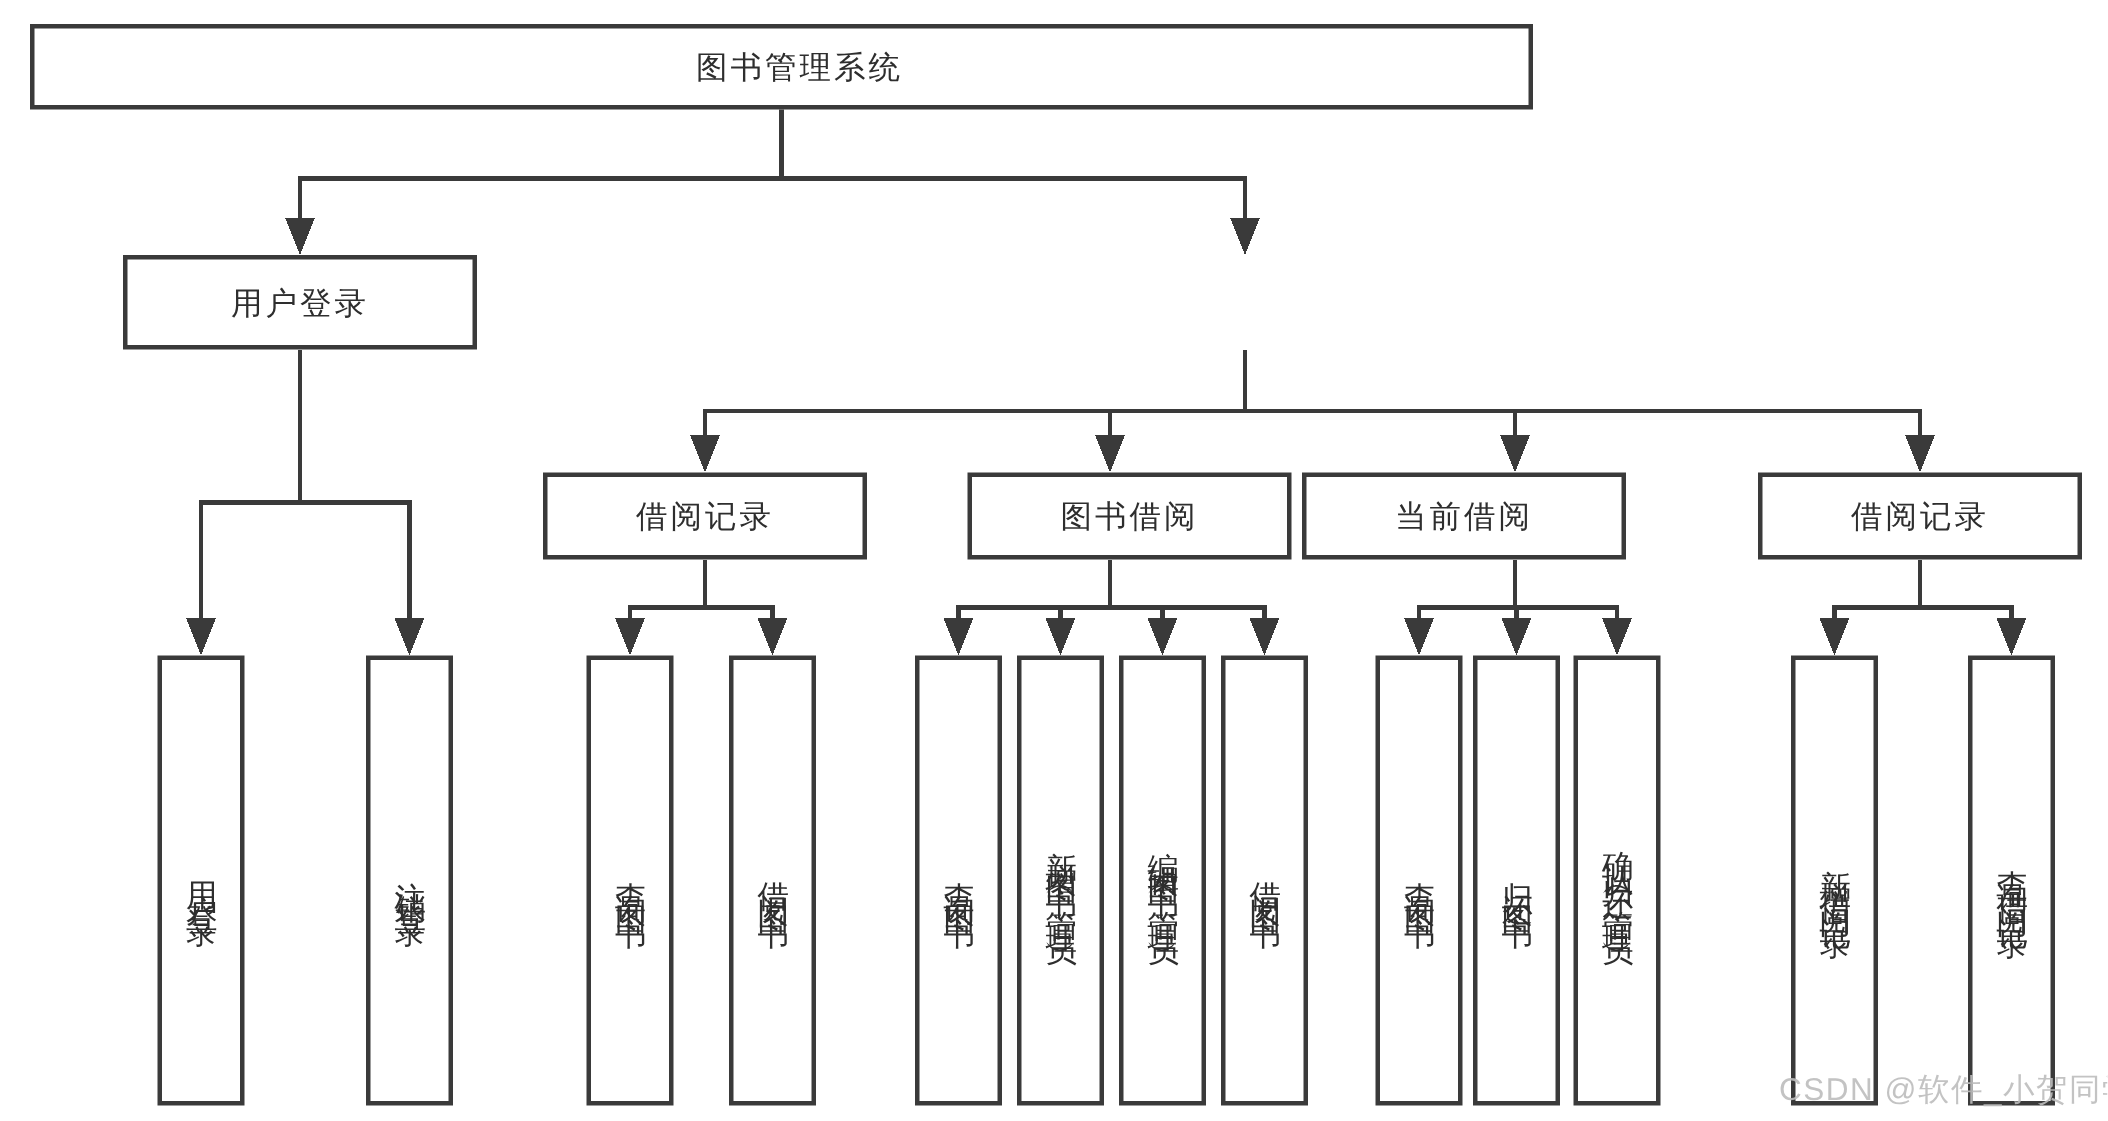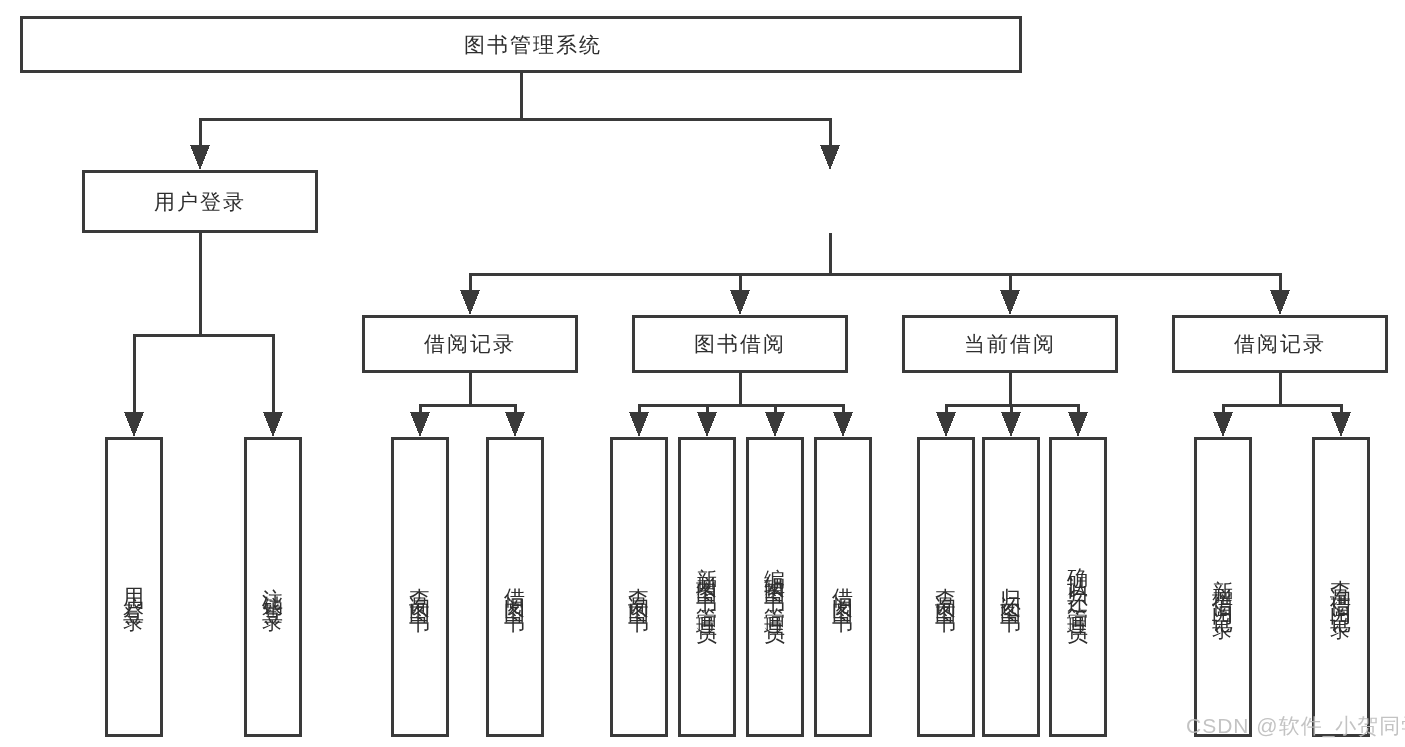--- a/index.html
+++ b/index.html
@@ -101,24 +101,24 @@
     <span class="h-label">图书管理系统</span>
   </div>
 
   <div class="box lvl2" style="left:82px;">
     <span class="h-label">用户登录</span>
   </div>
 
   <div class="box lvl3" style="left:362px;">
     <span class="h-label">借阅记录</span>
   </div>
-  <div class="box lvl3" style="left:632px;justify-content:center;">
+  <div class="box lvl3" style="left:645px;justify-content:center;">
     <span class="h-label">图书借阅</span>
   </div>
-  <div class="box lvl3" style="left:902px;">
+  <div class="box lvl3" style="left:868px;">
     <span class="h-label">当前借阅</span>
   </div>
   <div class="box lvl3" style="left:1172px;">
     <span class="h-label">借阅记录</span>
   </div>
 
   <div class="box leaf" style="left:105px;">
     <span class="v-label">用户登录</span>
   </div>
   <div class="box leaf" style="left:244px;">

